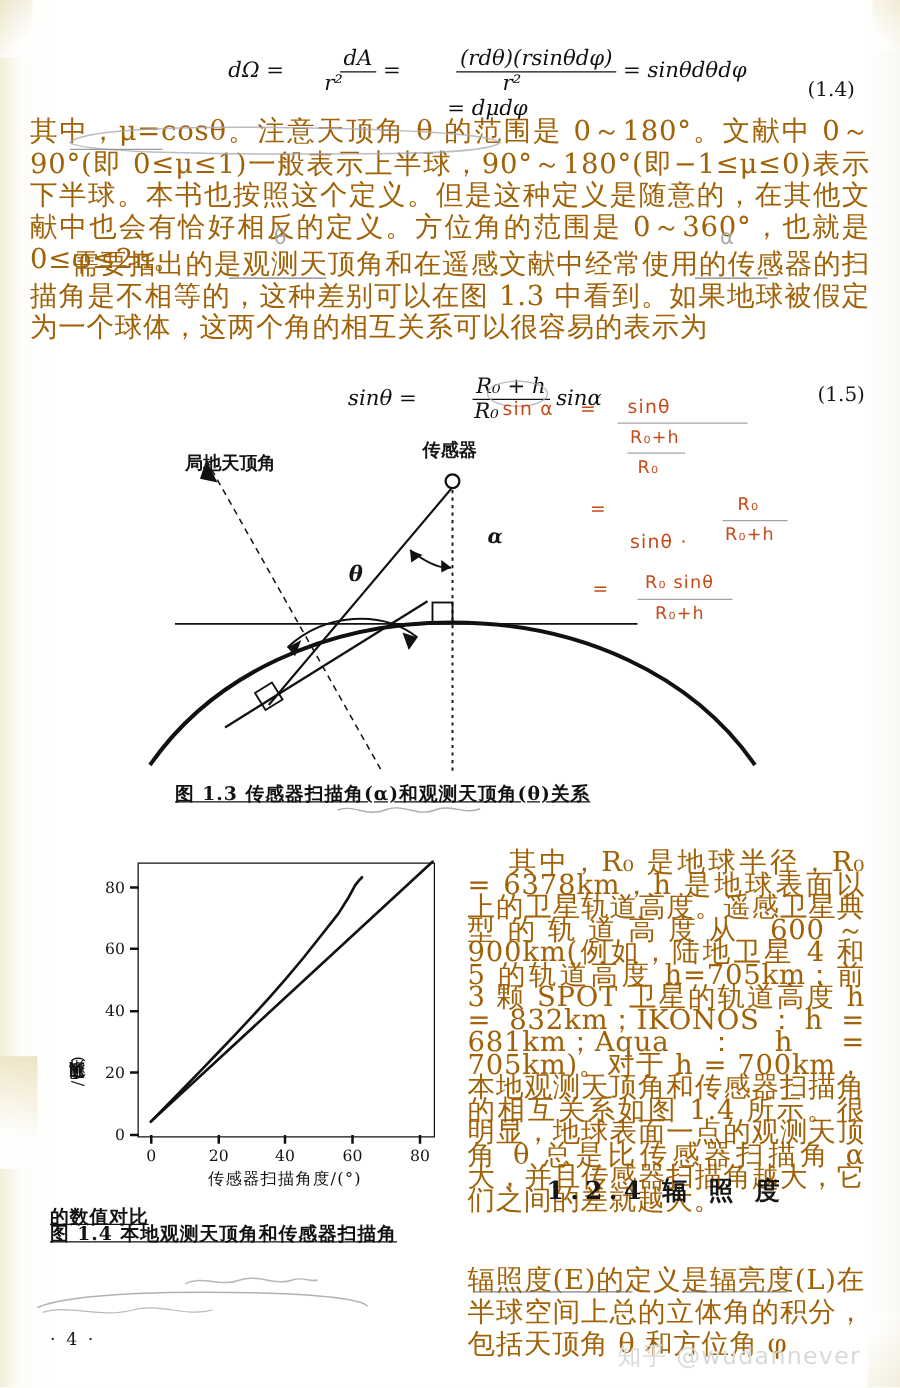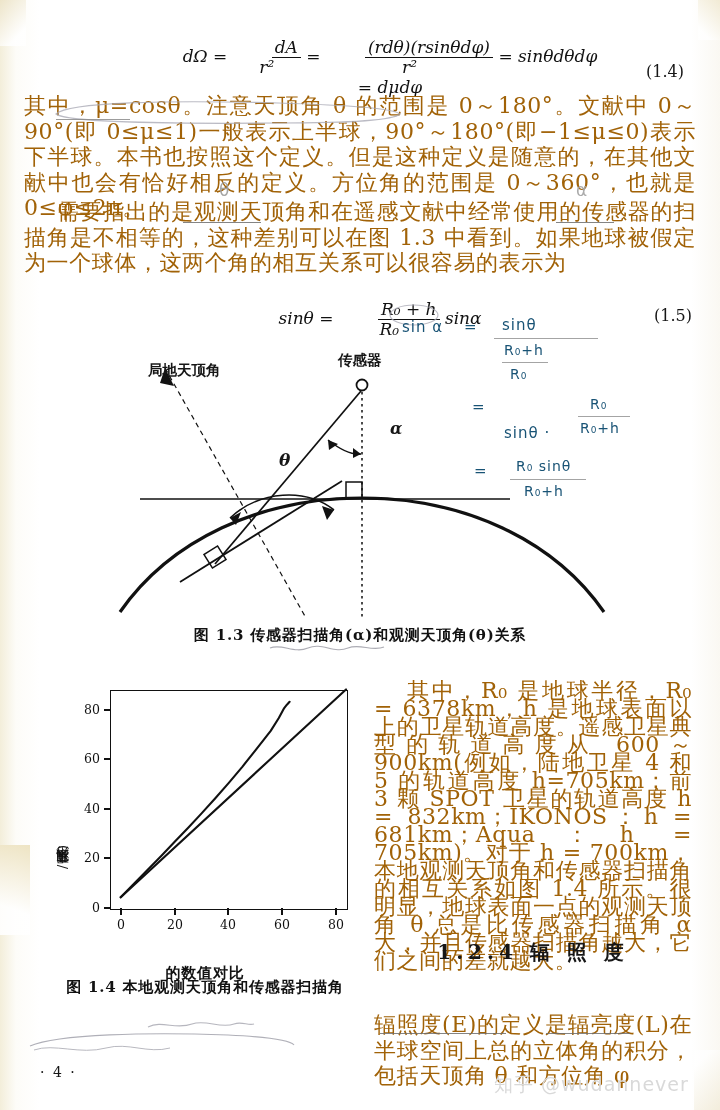--- a/index.html
+++ b/index.html
@@ -28,43 +28,43 @@
     font-family:"DejaVu Serif","Liberation Serif",serif;
     font-size:22px;line-height:25.5px;letter-spacing:.6px;
     text-align:justify;color:#a16207;
   }
   .eq{
     font-family:"DejaVu Serif","Liberation Serif",serif;
     font-size:17px;color:#111;
   }
   .eqno{font-size:16px;}
   .cap{
-    font-size:15px;letter-spacing:.8px;text-align:center;color:#121212;
-    font-family:"DejaVu Serif","Liberation Serif",serif;font-weight:600;
+    font-size:15px;letter-spacing:.8px;color:#121212;
+    font-family:"DejaVu Serif","Liberation Serif",serif;font-weight:600;text-decoration:underline;
   }
   .sec-h{
     font-size:20px;letter-spacing:5px;font-weight:700;text-align:center;
     font-family:"DejaVu Serif","Liberation Serif",serif;
   }
   .pageno{font-size:14px;letter-spacing:2px;}
 
   
   .frac{display:inline-block;vertical-align:middle;text-align:center;line-height:1.12;}
   .frac .num{display:block;padding:0 3px;border-bottom:1.2px solid #111;margin-left:39px;}
   .frac .den{display:block;padding:0 3px;}
   .it{font-style:italic;}
 
   
   .pencil{
     position:absolute;color:#9b9b9b;opacity:.92;
     font-family:"DejaVu Sans","Liberation Sans",sans-serif;
     pointer-events:none;
   }
   .hw{
-    position:absolute;color:#0c4a6e;
+    position:absolute;color:#c2410c;
     font-family:"DejaVu Sans","Liberation Sans",sans-serif;
     font-size:15px;letter-spacing:1px;opacity:.95;
   }
   .hline{position:absolute;background:#9a9a9a;height:1.1px;opacity:.9;}
   .uline{position:absolute;height:1px;background:#6f6f6f;opacity:.85;}
 
   
   .chart-box{position:absolute;}
   .plot{position:absolute;border:1.6px solid #111;background:#fff;}
   .ytick,.xtick{position:absolute;background:#111;}
@@ -228,20 +228,21 @@
   <div class="xlab" style="left:261px;top:241px;width:30px;">80</div>
 
   <svg style="position:absolute;left:50px;top:14px;" width="236" height="218" viewBox="0 0 236 218">
 
     <polyline points="10.7,207.3 236,-0.6" fill="none" stroke="#111" stroke-width="2.1" stroke-linecap="round"></polyline>
 
     <polyline points="10.7,207.3 24.2,193.5 37.7,179.8 51.2,165.9 64.7,151.8 78.2,137.7 91.8,123.1 105.3,108.3 118.8,92.9 132.3,76.8 145.8,59.8 160.7,40.9 168.8,28.0 174.2,18.1 176.9,14.7 179.6,11.8" fill="none" stroke="#111" stroke-width="2.1" stroke-linecap="round" stroke-linejoin="round"></polyline>
   </svg>
 
   <div class="axis-title-y" style="left:-6px;top:48px;height:150px;">观测天顶角/(°)</div>
+  <div class="axis-title-x" style="left:46px;top:258px;width:244px;">传感器扫描角度/(°)</div>
 </div>
 
 <div class="abs cap" style="left:40px;top:978px;width:330px;">图 1.4   本地观测天顶角和传感器扫描角</div>
 <div class="abs cap" style="left:40px;top:964px;width:330px;">的数值对比</div>
 <svg class="pencil" style="left:146px;top:1019px;" width="110" height="14">
   <path d="M2 8 C 16 1, 30 11, 46 5 C 60 0, 74 10, 88 5 C 96 2, 102 7, 108 5" fill="none" stroke="#b0b0b8" stroke-width="1.1"></path>
 </svg>
 
 <div class="abs body-cn" style="left:374px;top:682px;width:318px;line-height:18px;text-indent:33px;">其中，R₀ 是地球半径，R₀ = 6378km，h 是地球表面以上的卫星轨道高度。遥感卫星典型的轨道高度从 600～900km(例如，陆地卫星 4 和 5 的轨道高度 h=705km；前 3 颗 SPOT 卫星的轨道高度 h = 832km；IKONOS：h = 681km；Aqua：h = 705km)。对于 h = 700km，本地观测天顶角和传感器扫描角的相互关系如图 1.4 所示。很明显，地球表面一点的观测天顶角 θ 总是比传感器扫描角 α 大，并且传感器扫描角越大，它们之间的差就越大。</div>
 

